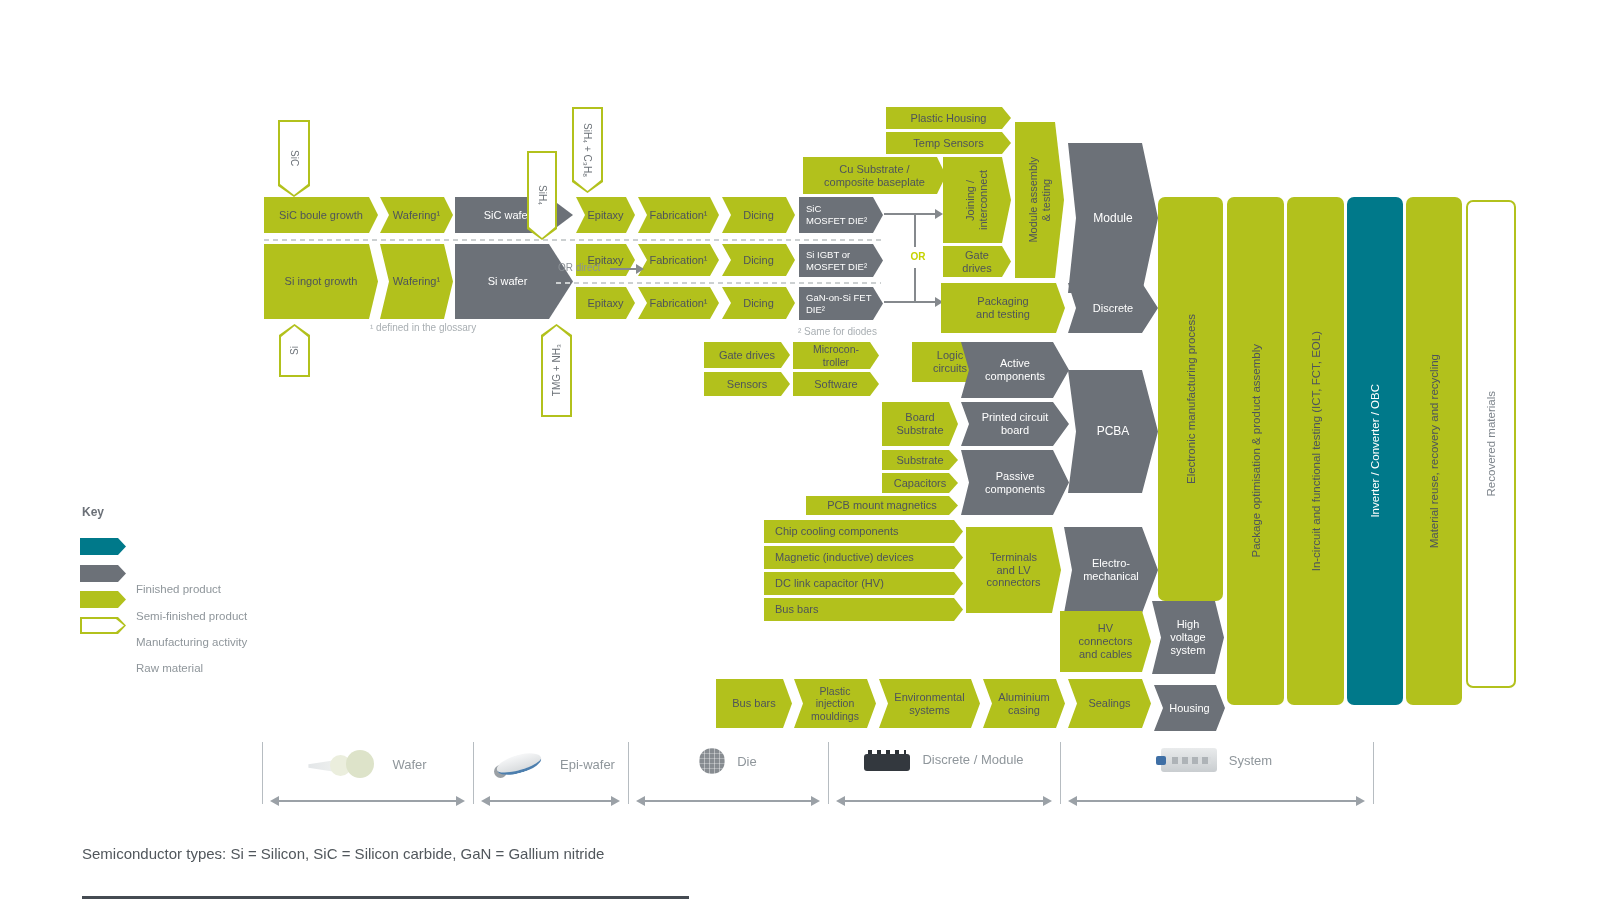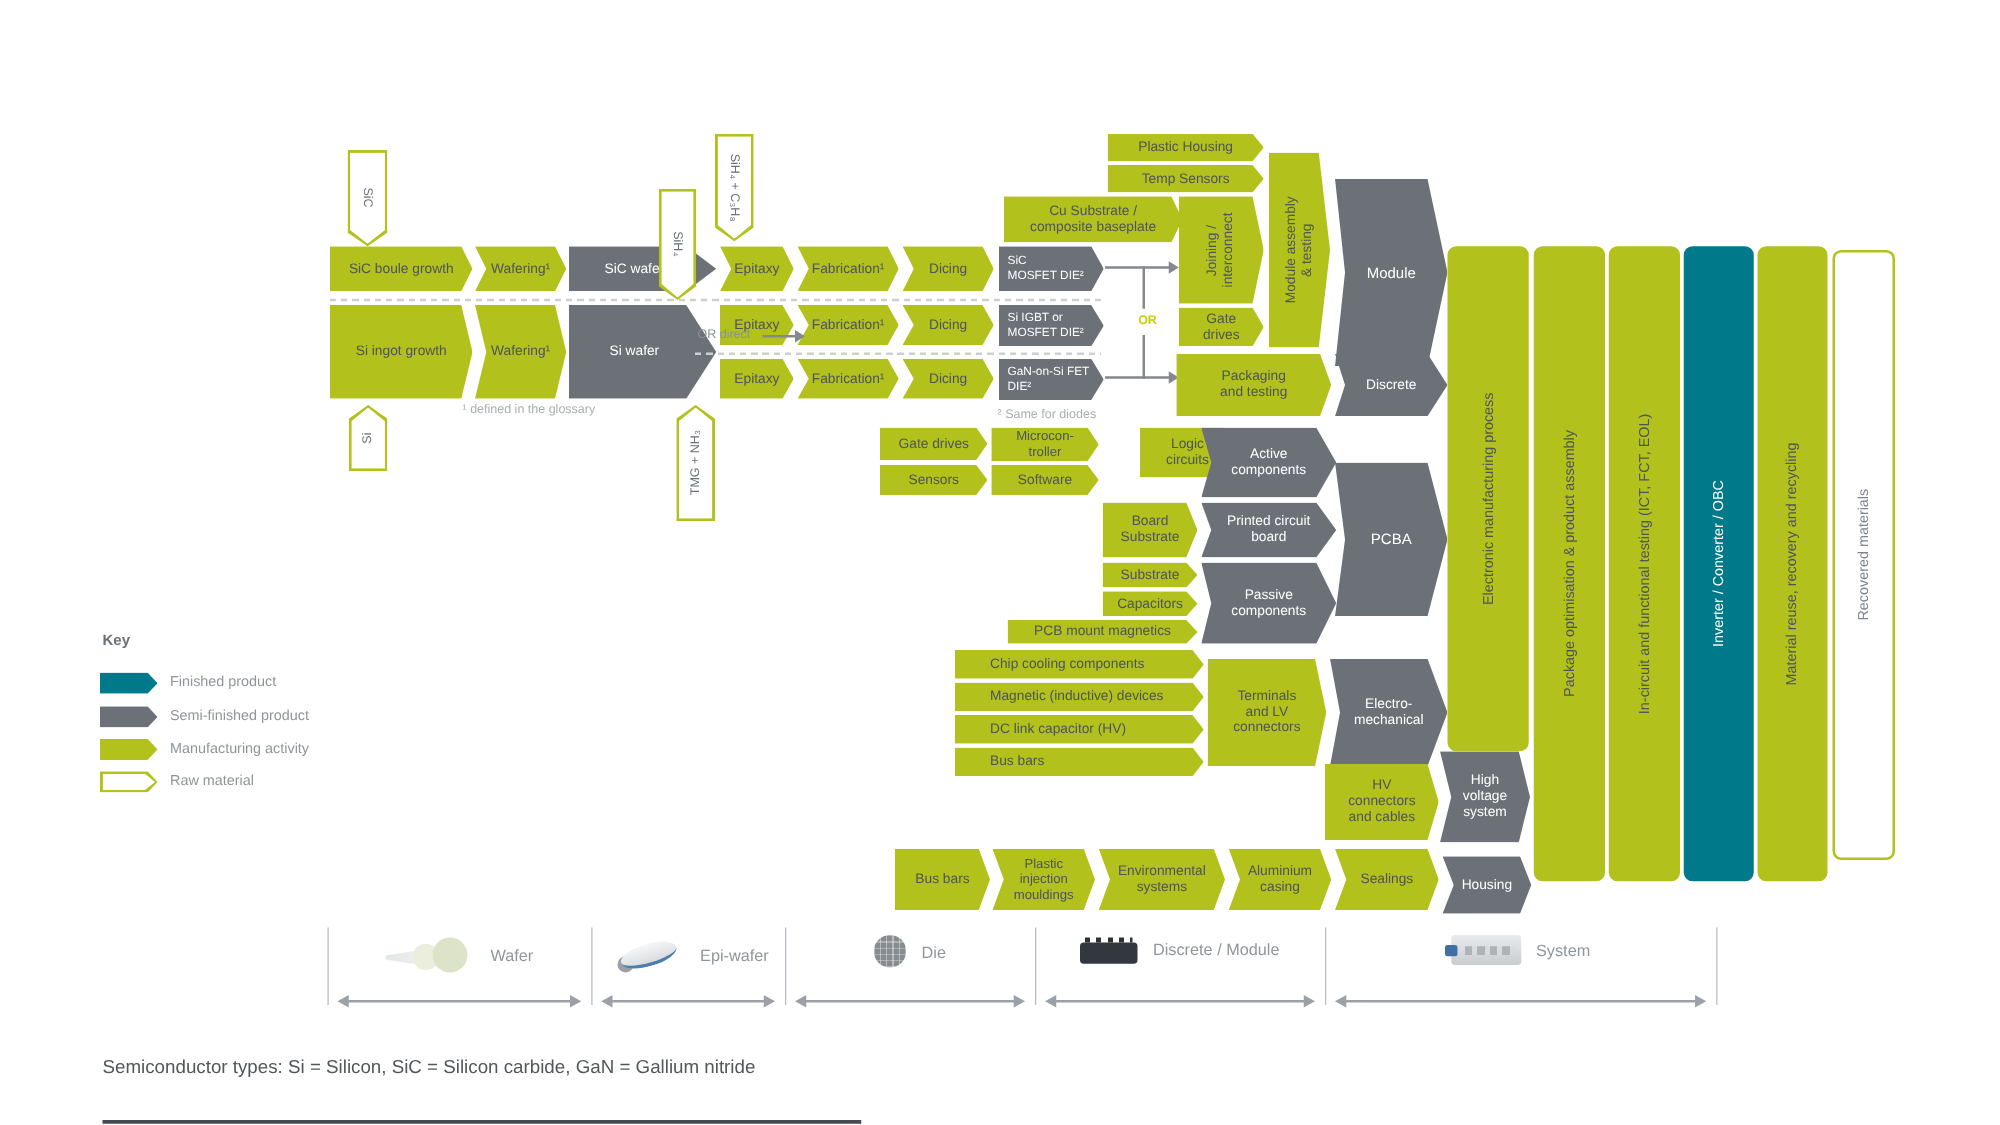--- a/index.html
+++ b/index.html
@@ -9,42 +9,42 @@
   .box{position:absolute;box-sizing:border-box;display:flex;align-items:center;justify-content:center;
        text-align:center;font-size:11px;line-height:1.18;color:#4e545a;white-space:pre-line;padding:1px 9px;}
   .g{background:#b2c11c;}
   .s{background:#6c7178;color:#fff;}
   .chev{clip-path:polygon(0 0, calc(100% - 9px) 0, 100% 50%, calc(100% - 9px) 100%, 0 100%);}
   .chevl{clip-path:polygon(0 0, calc(100% - 9px) 0, 100% 50%, calc(100% - 9px) 100%, 0 100%, 9px 50%);}
   .tip10{clip-path:polygon(0 0, calc(100% - 10px) 0, 100% 50%, calc(100% - 10px) 100%, 0 100%);}
   .tip24{clip-path:polygon(0 0, calc(100% - 24px) 0, 100% 50%, calc(100% - 24px) 100%, 0 100%);}
   .tip16n{clip-path:polygon(0 0, calc(100% - 16px) 0, 100% 50%, calc(100% - 16px) 100%, 0 100%, 8px 50%);}
   .die-t{justify-content:flex-start;text-align:left;font-size:9.5px;line-height:1.25;padding:1px 2px 1px 7px;white-space:pre;}
-  .tl{justify-content:flex-start;text-align:left;padding-left:28px;}
+  .tl{justify-content:flex-start;text-align:left;padding-left:11px;}
   .vspan{writing-mode:vertical-rl;transform:rotate(180deg);white-space:pre;}
   .vdown{writing-mode:vertical-rl;white-space:pre;}
   .col{position:absolute;box-sizing:border-box;display:flex;align-items:center;justify-content:center;
        border-radius:7px;font-size:11.5px;color:#4e545a;}
   .col6{background:#fff;border:2px solid #b2c11c;color:#7d848b;}
   .line{position:absolute;background:#85898d;}
   .dash{position:absolute;height:2px;background-image:repeating-linear-gradient(90deg,#ccd0d1 0 5px,transparent 5px 9px);}
   .note{position:absolute;font-size:10px;color:#a9afb3;white-space:pre;}
   .tri-r{position:absolute;width:0;height:0;border-top:5px solid transparent;border-bottom:5px solid transparent;border-left:8px solid #85898d;}
   .raw{position:absolute;}
   .raw .bg{position:absolute;inset:0;background:#b2c11c;}
   .raw .in{position:absolute;inset:2px;background:#fff;}
   .raw.down .bg,.raw.down .in{clip-path:polygon(0 0,100% 0,100% calc(100% - 11px),50% 100%,0 calc(100% - 11px));}
   .raw.up .bg,.raw.up .in{clip-path:polygon(50% 0,100% 11px,100% 100%,0 100%,0 11px);}
   .raw .lbl{position:absolute;inset:0;display:flex;align-items:center;justify-content:center;font-size:10px;color:#6b7177;}
   .or-lbl{position:absolute;font-size:10px;font-weight:bold;color:#c5d300;}
   .lg-sw{position:absolute;width:46px;height:17px;}
   .lg-sw .solid{position:absolute;inset:0;clip-path:polygon(0 0, calc(100% - 8px) 0, 100% 50%, calc(100% - 8px) 100%, 0 100%);}
   .lg-sw .bg{position:absolute;inset:0;background:#b2c11c;clip-path:polygon(0 0, calc(100% - 8px) 0, 100% 50%, calc(100% - 8px) 100%, 0 100%);}
   .lg-sw .in{position:absolute;inset:2px;background:#fff;clip-path:polygon(0 0, calc(100% - 8px) 0, 100% 50%, calc(100% - 8px) 100%, 0 100%);}
-  .lg-label{position:absolute;font-size:11.5px;color:#8f969b;}
+  .lg-label{position:absolute;font-size:11.5px;color:#8f969b;margin-top:43px;}
   .ax-div{position:absolute;top:742px;width:1px;height:62px;background:#b6bcc1;}
   .ax-seg{position:absolute;top:742px;height:66px;}
   .ax-cluster{position:absolute;left:0;right:0;top:6px;display:flex;align-items:center;justify-content:center;gap:12px;}
   .ax-label{font-size:13px;color:#8f969b;}
   .ax-arrow{position:absolute;left:8px;right:8px;bottom:2px;height:10px;}
   .ax-arrow .ln{position:absolute;left:7px;right:7px;top:4px;height:2px;background:#9ba1a7;}
   .ax-arrow .hl{position:absolute;left:0;top:0;width:0;height:0;border-top:5px solid transparent;border-bottom:5px solid transparent;border-right:9px solid #9ba1a7;}
   .ax-arrow .hr{position:absolute;right:0;top:0;width:0;height:0;border-top:5px solid transparent;border-bottom:5px solid transparent;border-left:9px solid #9ba1a7;}
   .ic-wafer{position:relative;width:72px;height:32px;}
   .ic-wafer .cone{position:absolute;left:0;top:11px;width:34px;height:14px;background:linear-gradient(90deg,#e3e6e8,#f0f2f0);clip-path:polygon(0 38%,100% 0,100% 100%,0 62%);}

